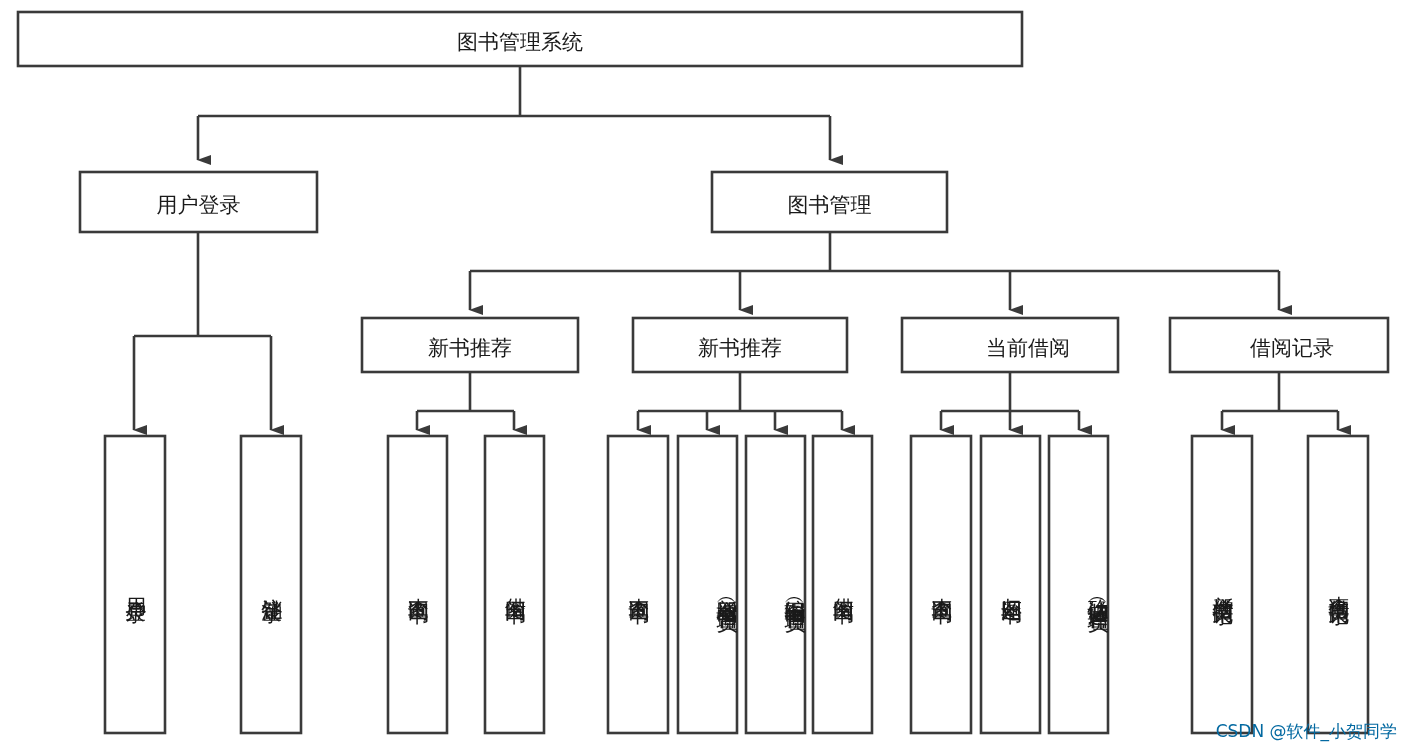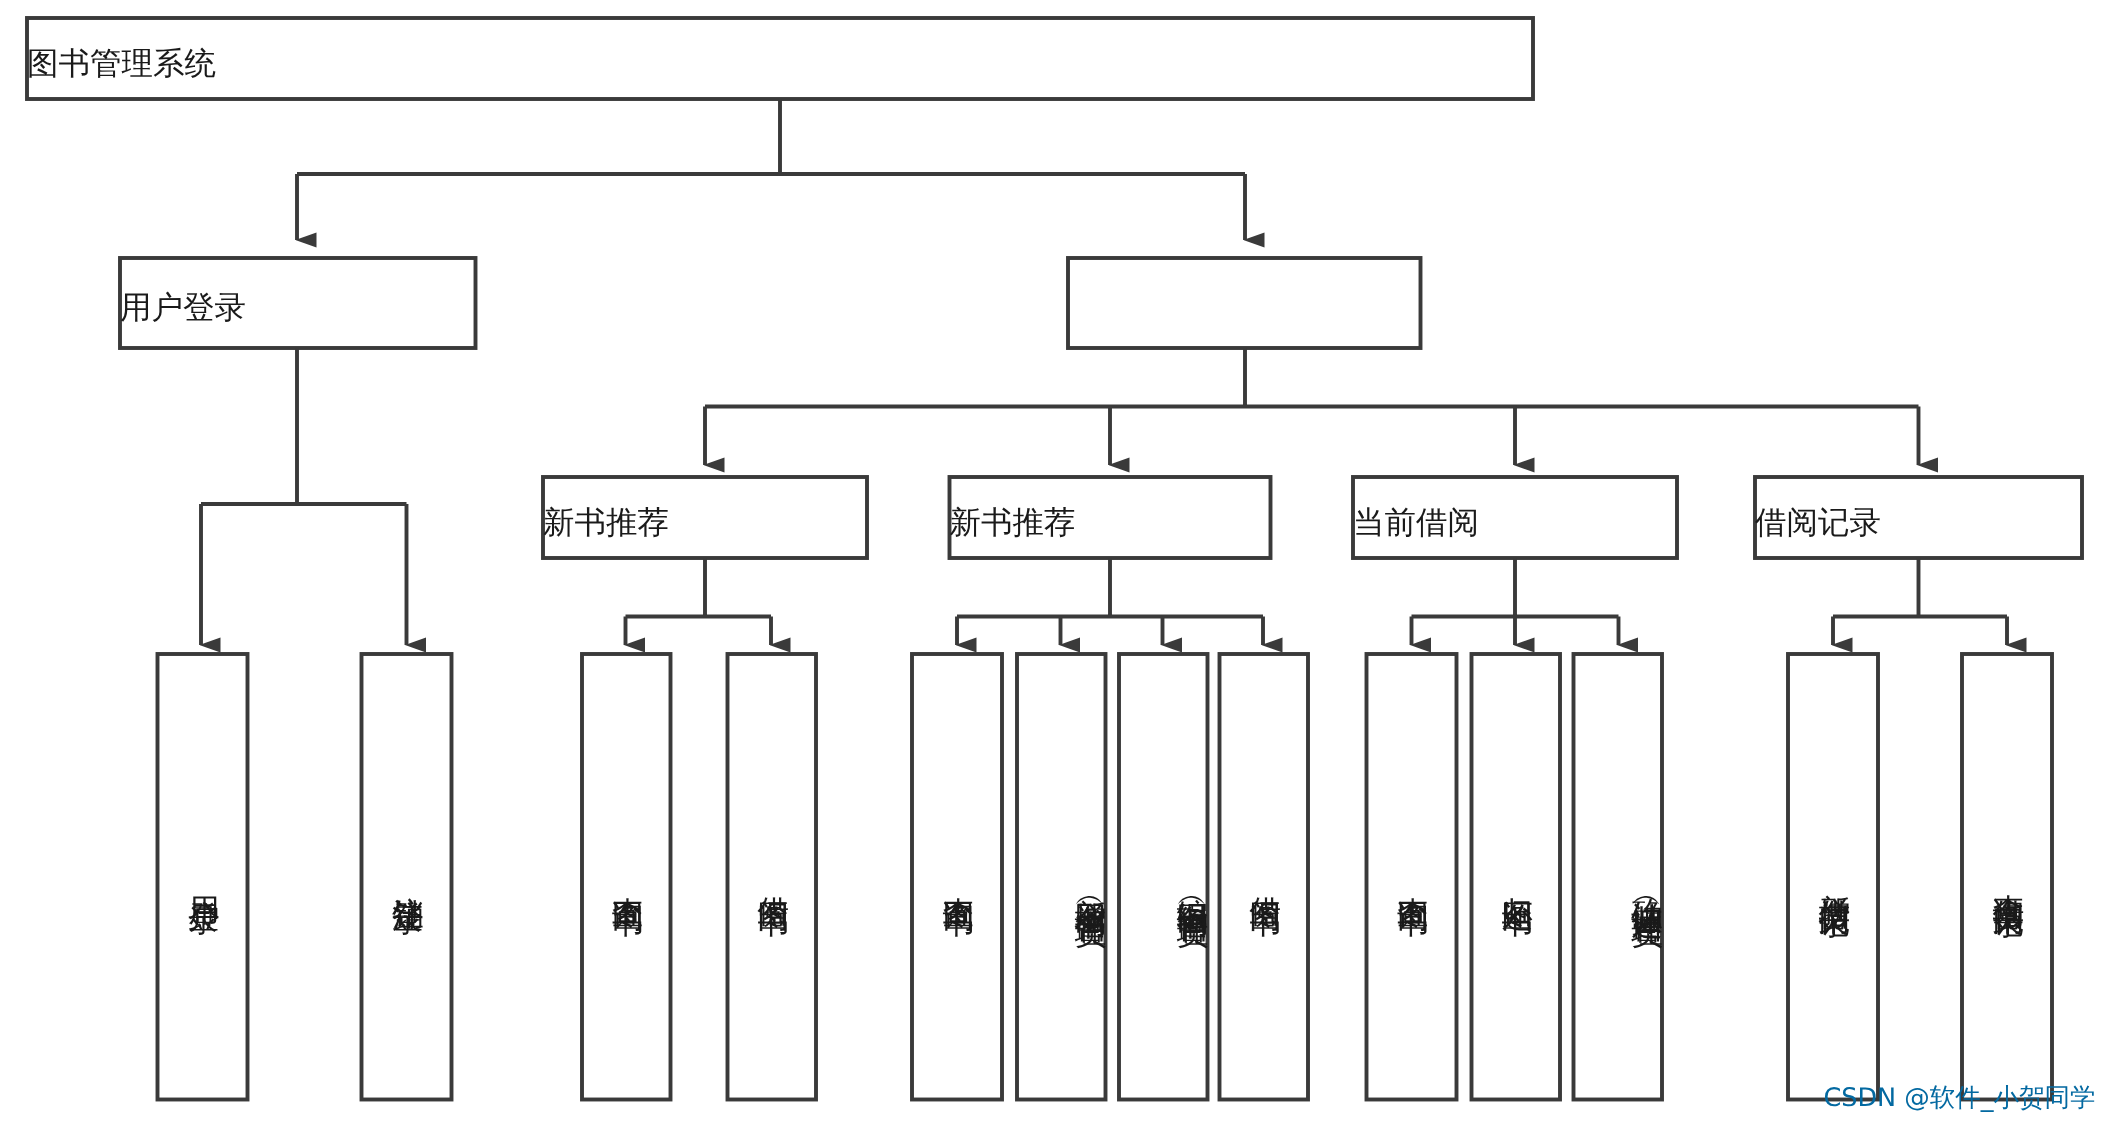--- a/index.html
+++ b/index.html
@@ -51,20 +51,21 @@
     white-space: nowrap;
     text-align: center;
     pointer-events: none;
   }
   .label-horiz {
     position: absolute;
     font-family: "DejaVu Sans", "Liberation Sans", sans-serif;
     font-size: 21px;
     color: #1a1a1a;
     white-space: nowrap;
+    text-align: center;
     pointer-events: none;
   }
   #watermark {
     position: absolute;
     right: 8px;
     bottom: 4px;
     font-family: "DejaVu Sans", "Liberation Sans", sans-serif;
     font-size: 17px;
     color: #0369a1;
     white-space: nowrap;
@@ -143,20 +144,21 @@
     <rect class="node-box" x="1049" y="436" width="59" height="297"></rect>
 
     <rect class="node-box" x="1192" y="436" width="60" height="297"></rect>
     <rect class="node-box" x="1308" y="436" width="60" height="297"></rect>
 
   </svg>
 
   <div class="label-horiz" style="left:18px; top:28px; width:1004px;">图书管理系统</div>
 
   <div class="label-horiz" style="left:80px; top:191px; width:237px;">用户登录</div>
+  <div class="label-horiz" style="left:712px; top:191px; width:235px;">图书管理</div>
 
   <div class="label-horiz" style="left:362px; top:334px; width:216px;">新书推荐</div>
   <div class="label-horiz" style="left:633px; top:334px; width:214px;">新书推荐</div>
   <div class="label-horiz" style="left:902px; top:334px; width:252px;">当前借阅</div>
   <div class="label-horiz" style="left:1170px; top:334px; width:244px;">借阅记录</div>
 
   <div class="label-vert" style="left:105px; top:436px; width:60px; height:297px;
               display:flex; align-items:center; justify-content:center;">用户登录</div>
   <div class="label-vert" style="left:241px; top:436px; width:60px; height:297px;
               display:flex; align-items:center; justify-content:center;">注销登录</div>

